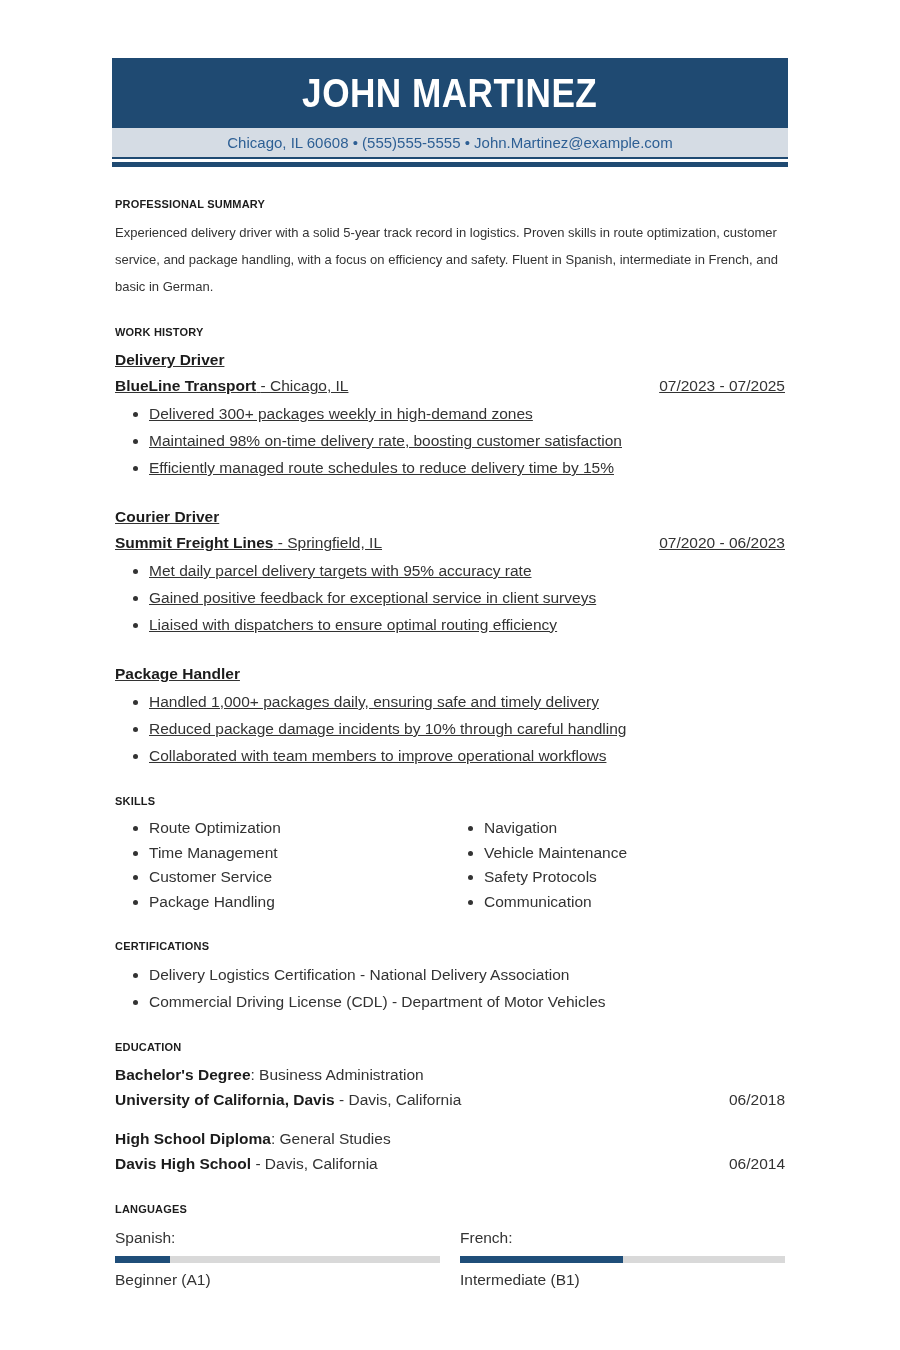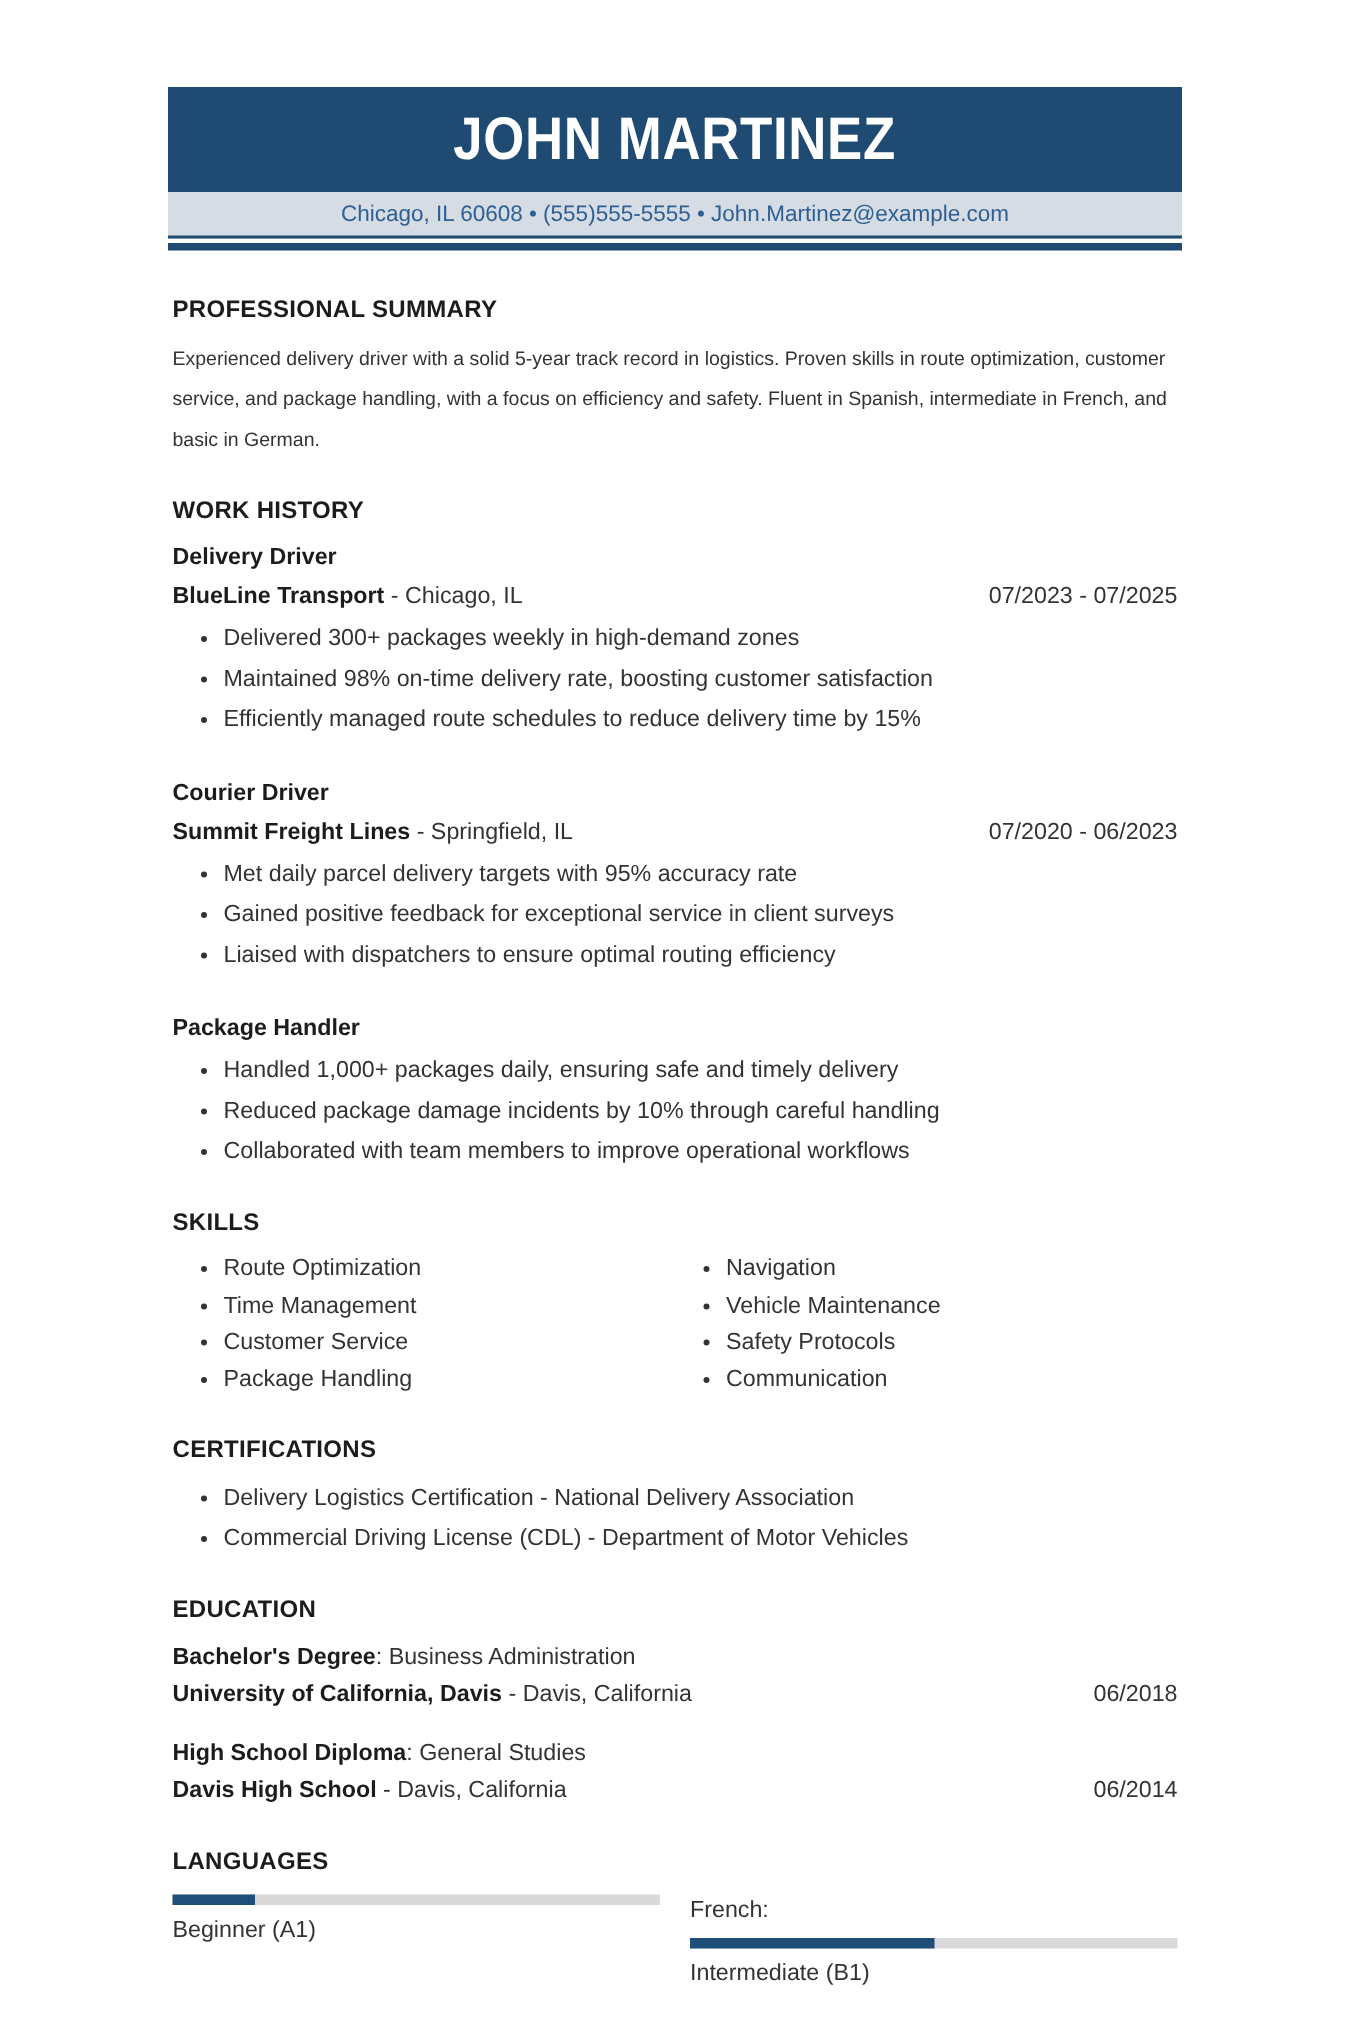--- a/index.html
+++ b/index.html
@@ -58,33 +58,33 @@
     font-size: 15px;
   }
   .rule-thick {
     margin: 3px 52px 0 52px;
     height: 5px;
     background: var(--accent);
   }
   
   .content { padding: 0 55px; }
   h2 {
-    font-size: 16px;
+    font-size: 11px;
     font-weight: 700;
     color: var(--heading-text);
     letter-spacing: 0.2px;
     margin: 26px 0 9px 0;
   }
   .content section:first-child h2 { margin-top: 31px; }
   p.summary {
     font-size: 13px;
     line-height: 27px;
     color: var(--body-text);
   }
-  .job { margin-bottom: 23px; }
+  .job { margin-bottom: 23px; text-decoration: underline; }
   .job:last-child { margin-bottom: 0; }
   .job-title { font-weight: 700; font-size: 15.5px; line-height: 26px; color: var(--heading-text); }
   .job-line {
     display: flex;
     justify-content: space-between;
     align-items: baseline;
     font-size: 15.5px;
     line-height: 26px;
   }
   .job-line strong { color: var(--heading-text); }
@@ -247,20 +247,21 @@
           <span class="dates">06/2014</span>
         </div>
       </div>
     </section>
 
     <section>
       <h2>LANGUAGES</h2>
       <div class="lang-grid">
 
         <div class="lang-item">
+          <div class="lang-label">Spanish:</div>
           <div class="lang-bar">
             <div class="lang-bar-fill" style="width: 17%;"></div>
           </div>
           <div class="lang-level">Beginner (A1)</div>
         </div>
 
         <div class="lang-item">
           <div class="lang-label">French:</div>
           <div class="lang-bar">
             <div class="lang-bar-fill" style="width: 50%;"></div>

